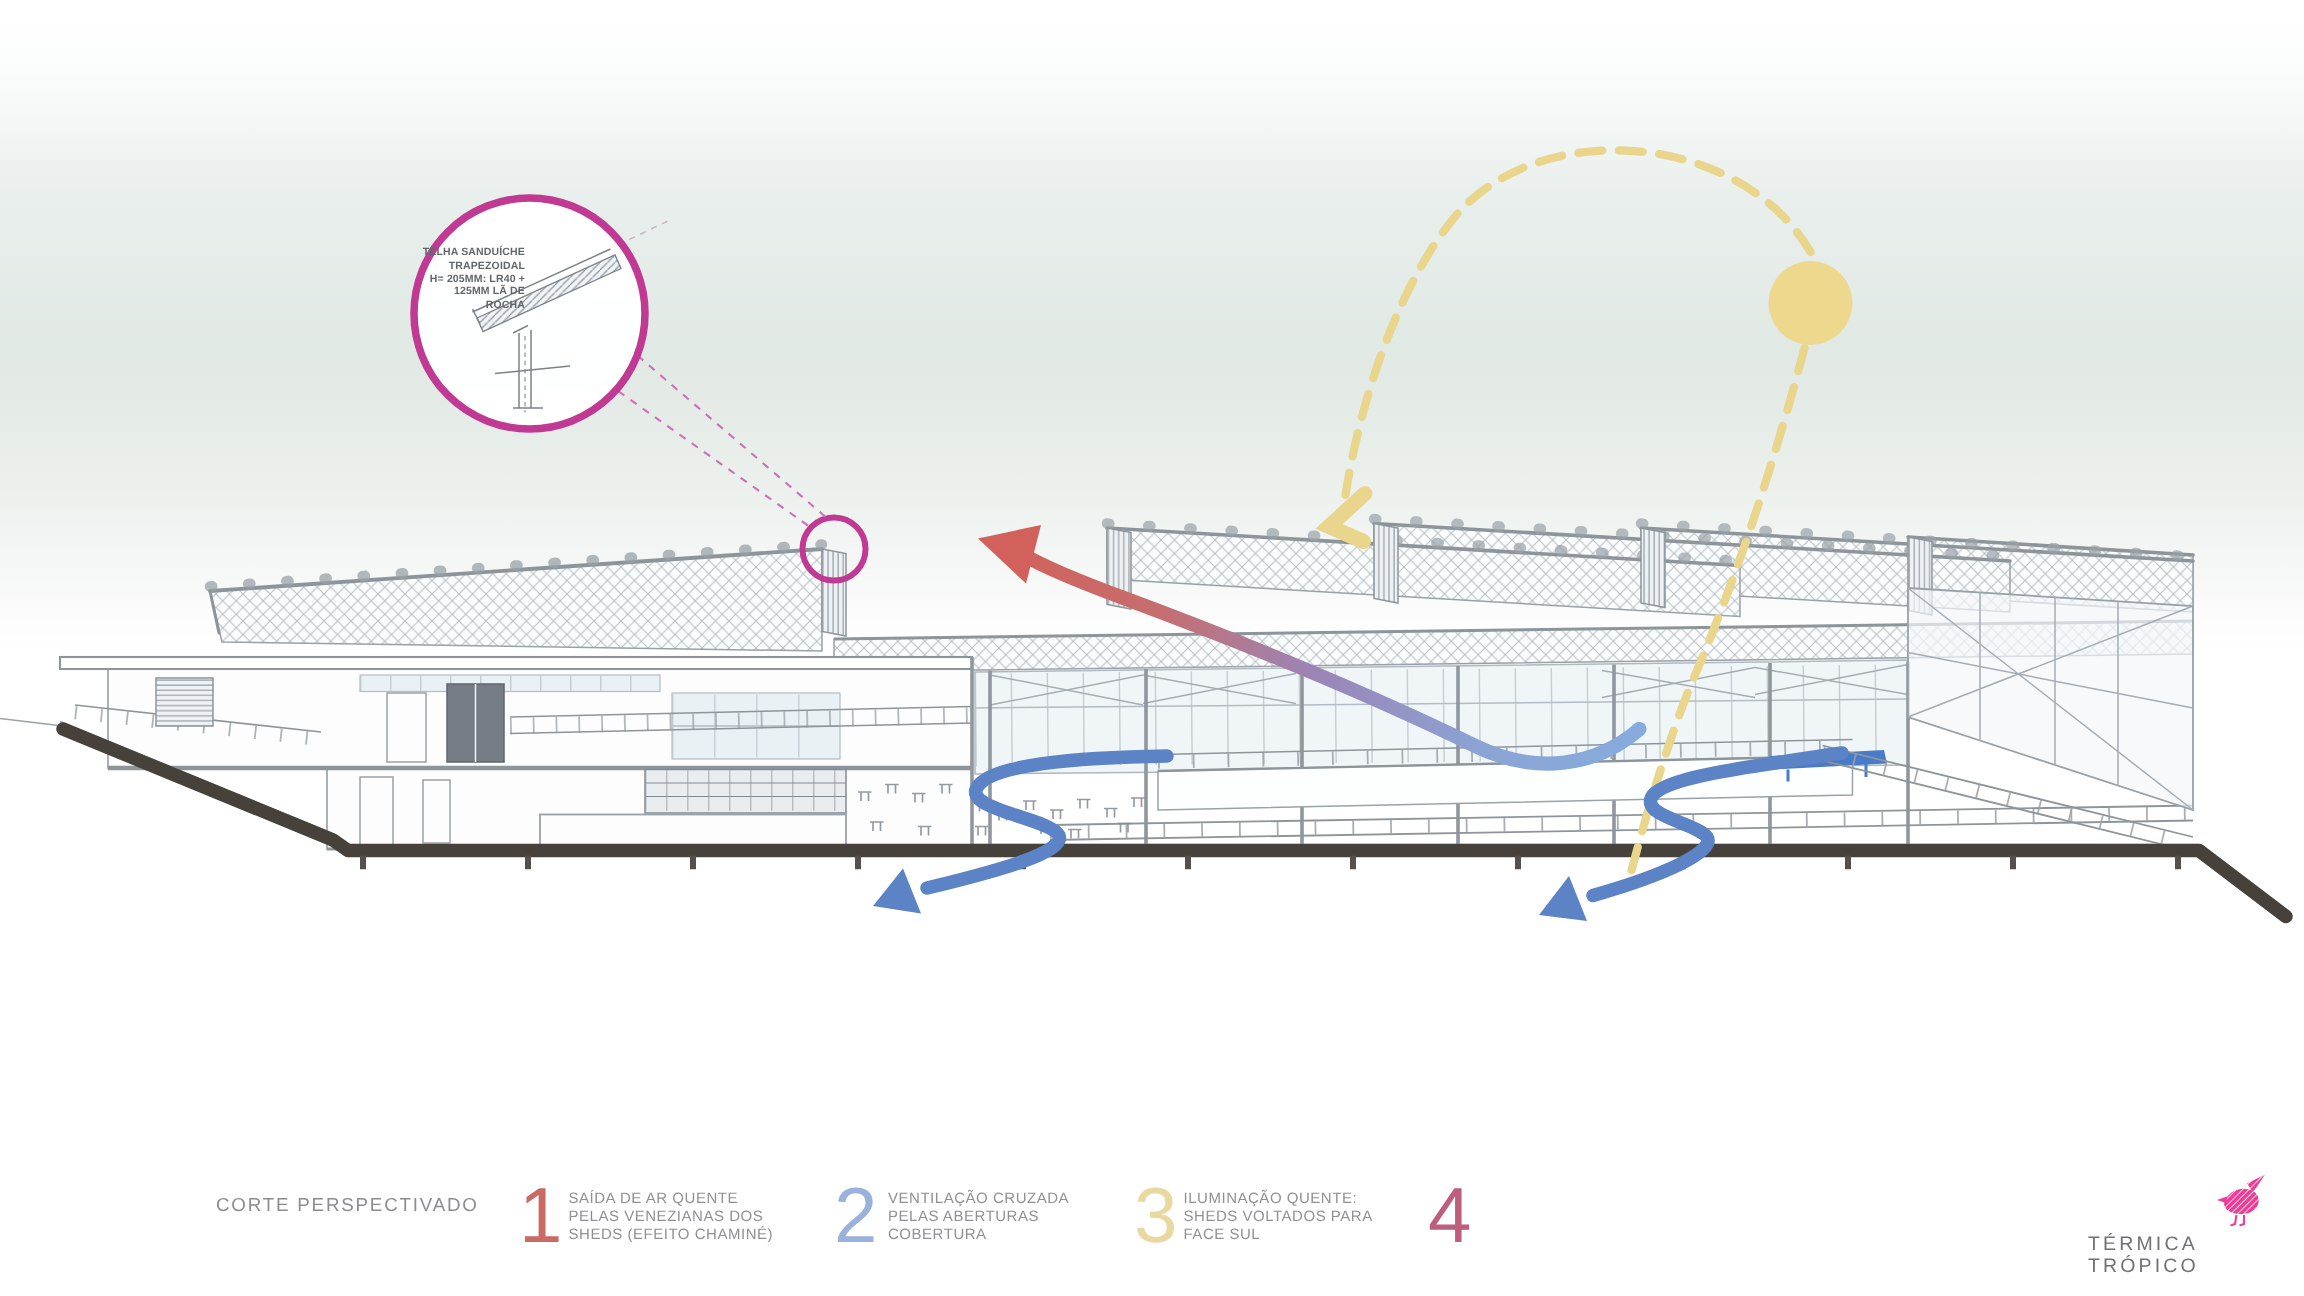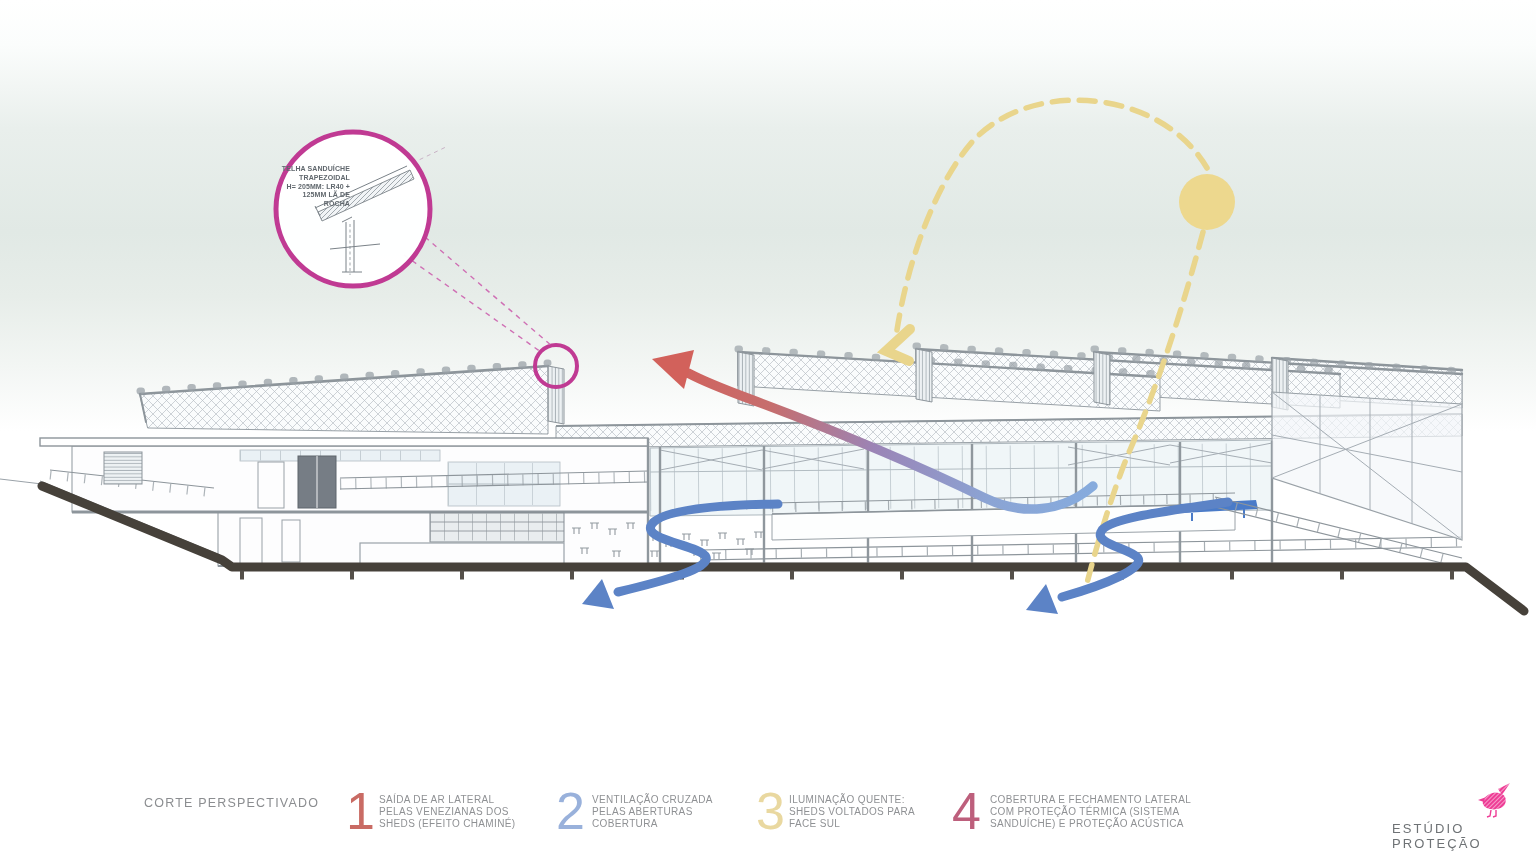--- a/index.html
+++ b/index.html
@@ -281,49 +281,46 @@
 
   <div class="detail-text">TELHA SANDUÍCHE
 TRAPEZOIDAL
 H= 205MM: LR40 +
 125MM LÃ DE
 ROCHA</div>
 
   <div class="title">CORTE PERSPECTIVADO</div>
 
   <span class="leg-num n1" style="color: rgb(194, 87, 79);">1</span>
-  <div class="leg-text t1">SAÍDA DE AR LATERAL
+  <div class="leg-text t1">SAÍDA DE AR QUENTE
 PELAS VENEZIANAS DOS
 SHEDS (EFEITO CHAMINÉ)</div>
 
   <span class="leg-num n2" style="color: rgb(139, 167, 215);">2</span>
   <div class="leg-text t2">VENTILAÇÃO CRUZADA
 PELAS ABERTURAS
 COBERTURA</div>
 
   <span class="leg-num n3" style="color: rgb(231, 211, 148);">3</span>
   <div class="leg-text t3">ILUMINAÇÃO QUENTE:
 SHEDS VOLTADOS PARA
 FACE SUL</div>
 
   <span class="leg-num n4" style="color: rgb(181, 73, 107);">4</span>
-  <div class="leg-text t4">COBERTURA E FECHAMENTO LATERAL
-COM PROTEÇÃO TÉRMICA (SISTEMA
-SANDUÍCHE) E PROTEÇÃO ACÚSTICA</div>
 
   <svg class="brand-bird" width="34" height="38" viewBox="0 0 34 38">
     <defs>
       <pattern id="stripe" width="3" height="3" patternUnits="userSpaceOnUse" patternTransform="rotate(45)">
         <rect width="3" height="3" fill="#ee3d96"></rect>
         <line x1="0" y1="0" x2="0" y2="3" stroke="#ffffff" stroke-width="1"></line>
       </pattern>
     </defs>
     <polygon points="21,8 33,2 25,14" fill="url(#stripe)"></polygon>
     <path d="M6,20 C8,14 16,10 22,12 C28,13 30,18 28,23 C26,28 16,30 10,27 C7,25.5 5,23 6,20 Z" fill="url(#stripe)"></path>
     <polygon points="1,19 8,16.5 7,21" fill="#ee3d96"></polygon>
     <g stroke="#ee3d96" stroke-width="1.4" fill="none">
       <path d="M14,29 L13,35 L10,36"></path>
       <path d="M19,29 L19,35 L16,36"></path>
     </g>
   </svg>
-  <div class="brand-text">ESTÚDIO PROTEÇÃO</div>
+  <div class="brand-text">TÉRMICA TRÓPICO</div>
 
 </div>
 
 </body></html>

